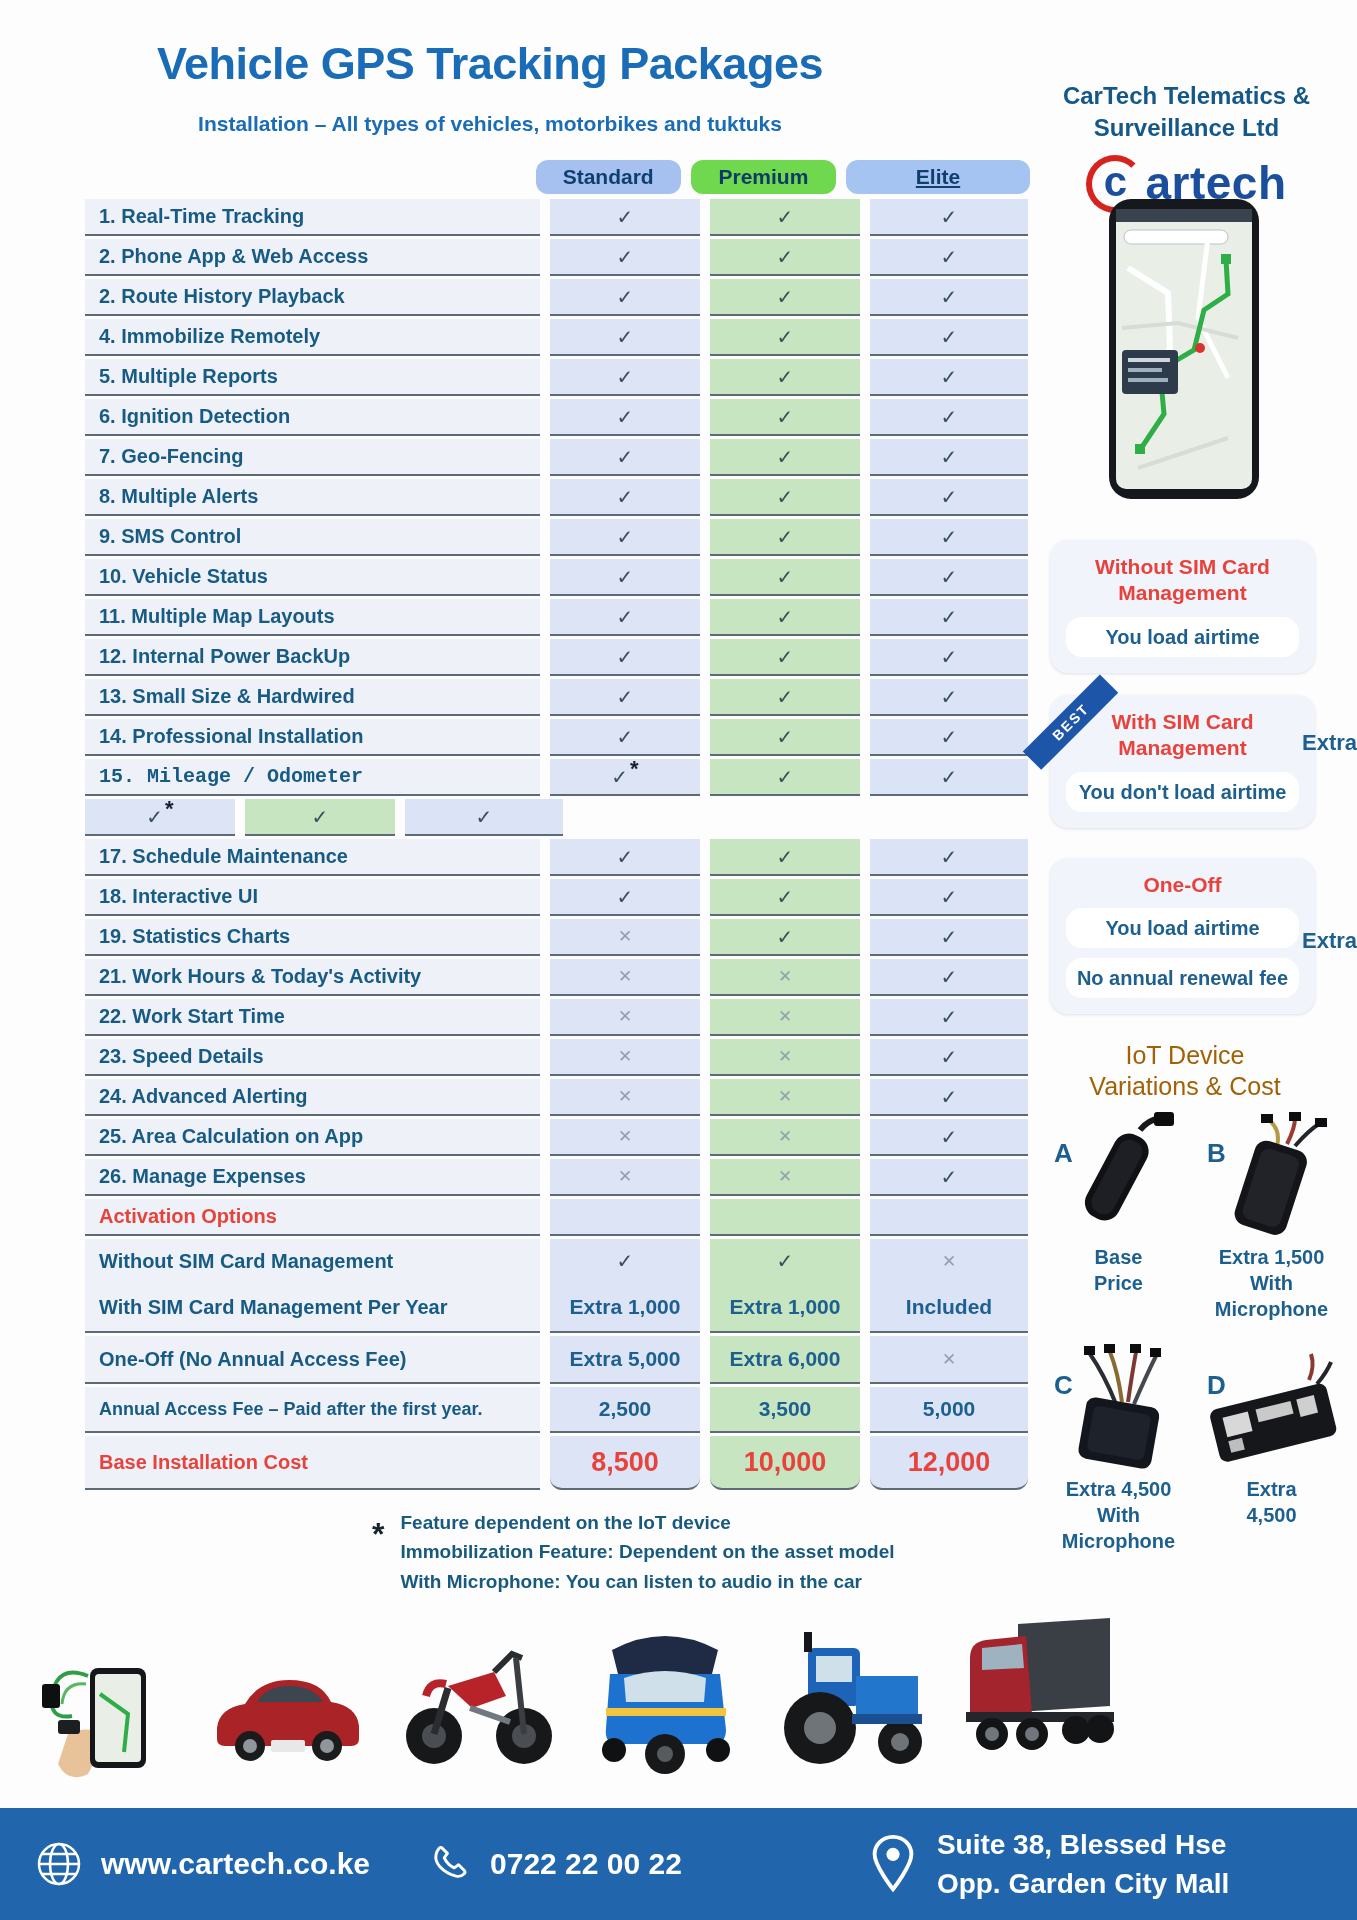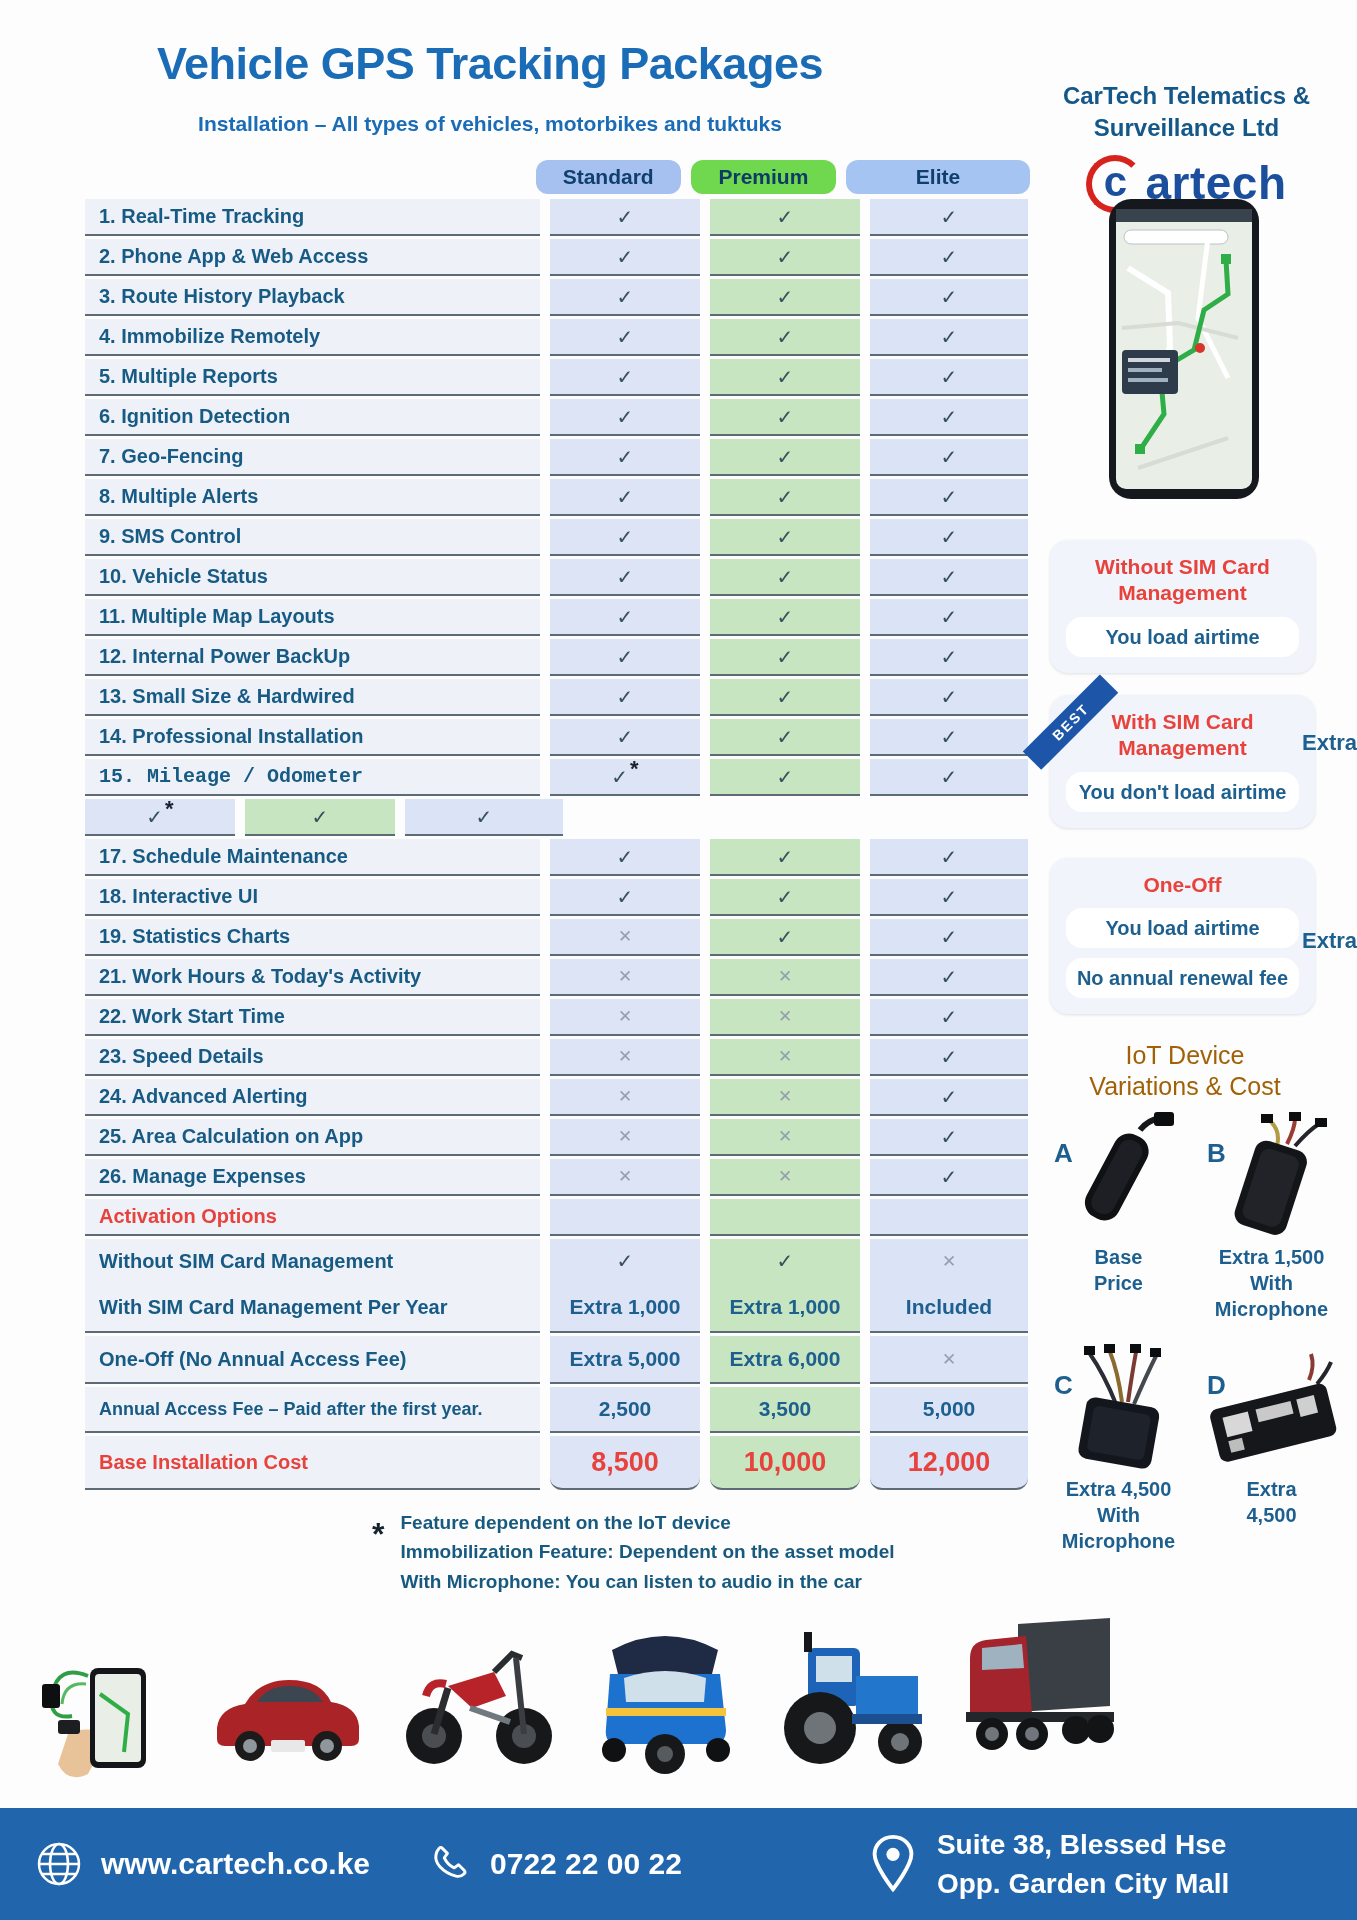--- a/index.html
+++ b/index.html
@@ -16,21 +16,21 @@
   .logo-ring{width:46px;height:46px;border:6px solid #d7231d;border-right-color:transparent;
              border-radius:50%;display:flex;align-items:center;justify-content:center;}
   .logo-ring span{font-size:42px;font-weight:bold;color:#1b4f9e;margin-top:-4px;}
   .logo-rest{font-size:46px;font-weight:bold;color:#1b4f9e;letter-spacing:0.5px;margin-left:1px;}
   
   .tablewrap{position:absolute;left:85px;top:160px;width:945px;}
   .pillrow{display:flex;height:34px;margin-bottom:5px;}
   .pill-spacer{width:455px;margin-right:10px;}
   .pill{width:150px;margin-right:10px;border-radius:12px;display:flex;align-items:center;
         justify-content:center;font-size:21px;font-weight:bold;}
-  .pill.p2{width:190px;margin-right:0;}
+  .pill.p2{width:190px;margin-right:0;text-decoration:underline;}
   .trow{display:flex;margin-bottom:3px;}
   .trow.nb{margin-bottom:0;}
   .cell{border-bottom:2px solid #5d6b76;display:flex;align-items:center;box-sizing:border-box;}
   .trow.nb .cell{border-bottom:none;}
   .lblc{width:455px;margin-right:10px;background:#eef1f8;padding-left:14px;
         font-size:20px;font-weight:bold;color:#175b84;}
   .lblc.section,.lblc.price{color:#e8423c;}
   .lblc.small{font-size:18px;}
   .valc{width:150px;margin-right:10px;justify-content:center;}
   .valc.c2{width:158px;margin-right:0;}
@@ -118,21 +118,21 @@
             <span class="chk">✓</span>
           </div>
           <div class="cell valc" style="height: 37px; background: rgb(199, 229, 193);">
             <span class="chk">✓</span>
           </div>
           <div class="cell valc c2" style="height: 37px; background: rgb(219, 227, 246);">
             <span class="chk">✓</span>
           </div>
         </div>
         <div class="trow">
-          <div class="cell lblc" style="height: 37px;">3. Route History Playback</div>
+          <div class="cell lblc" style="height: 37px;">2. Route History Playback</div>
           <div class="cell valc" style="height: 37px; background: rgb(221, 228, 246);">
             <span class="chk">✓</span>
           </div>
           <div class="cell valc" style="height: 37px; background: rgb(199, 229, 193);">
             <span class="chk">✓</span>
           </div>
           <div class="cell valc c2" style="height: 37px; background: rgb(219, 227, 246);">
             <span class="chk">✓</span>
           </div>
         </div>

